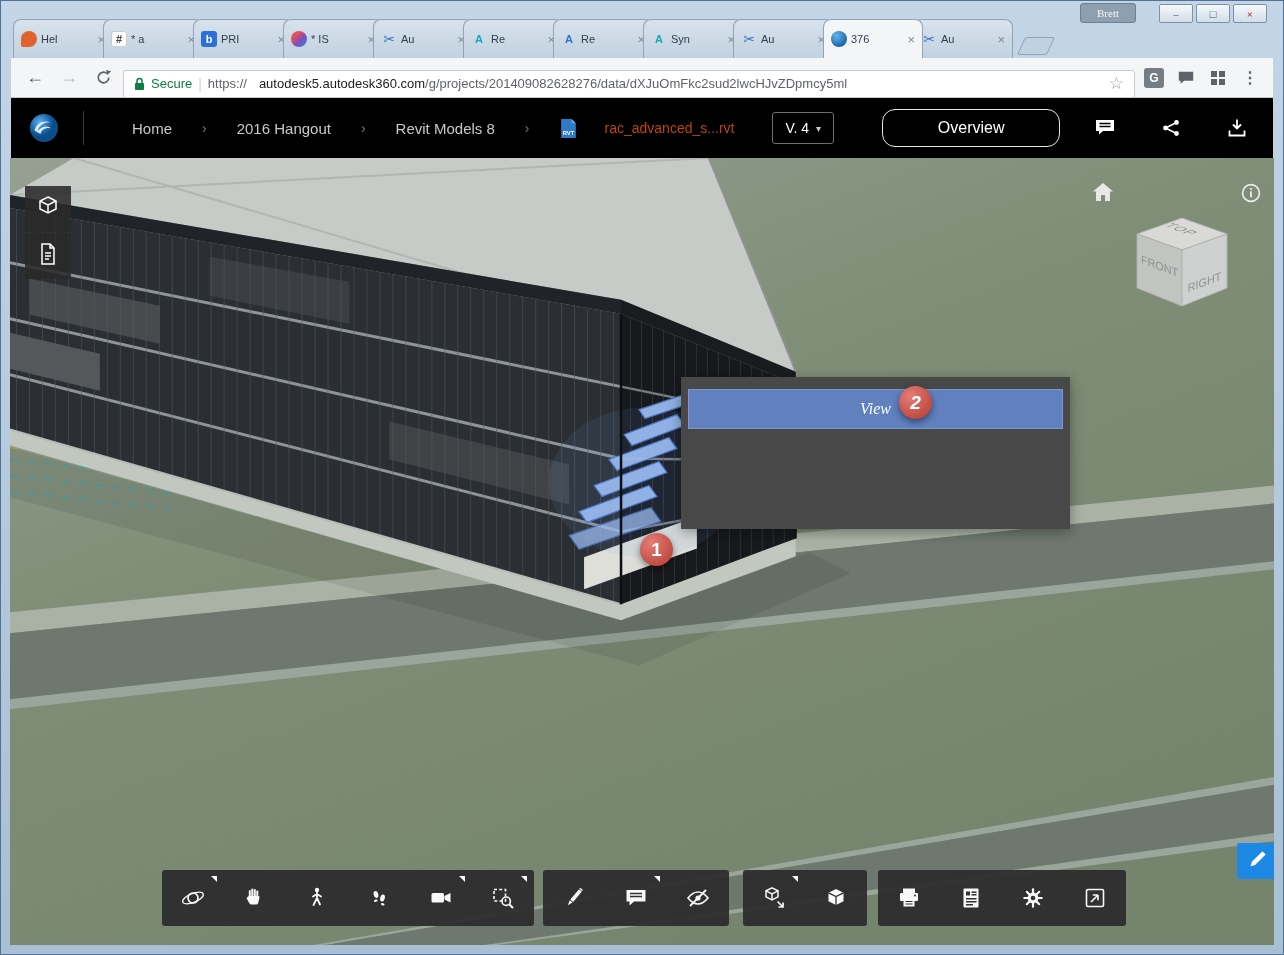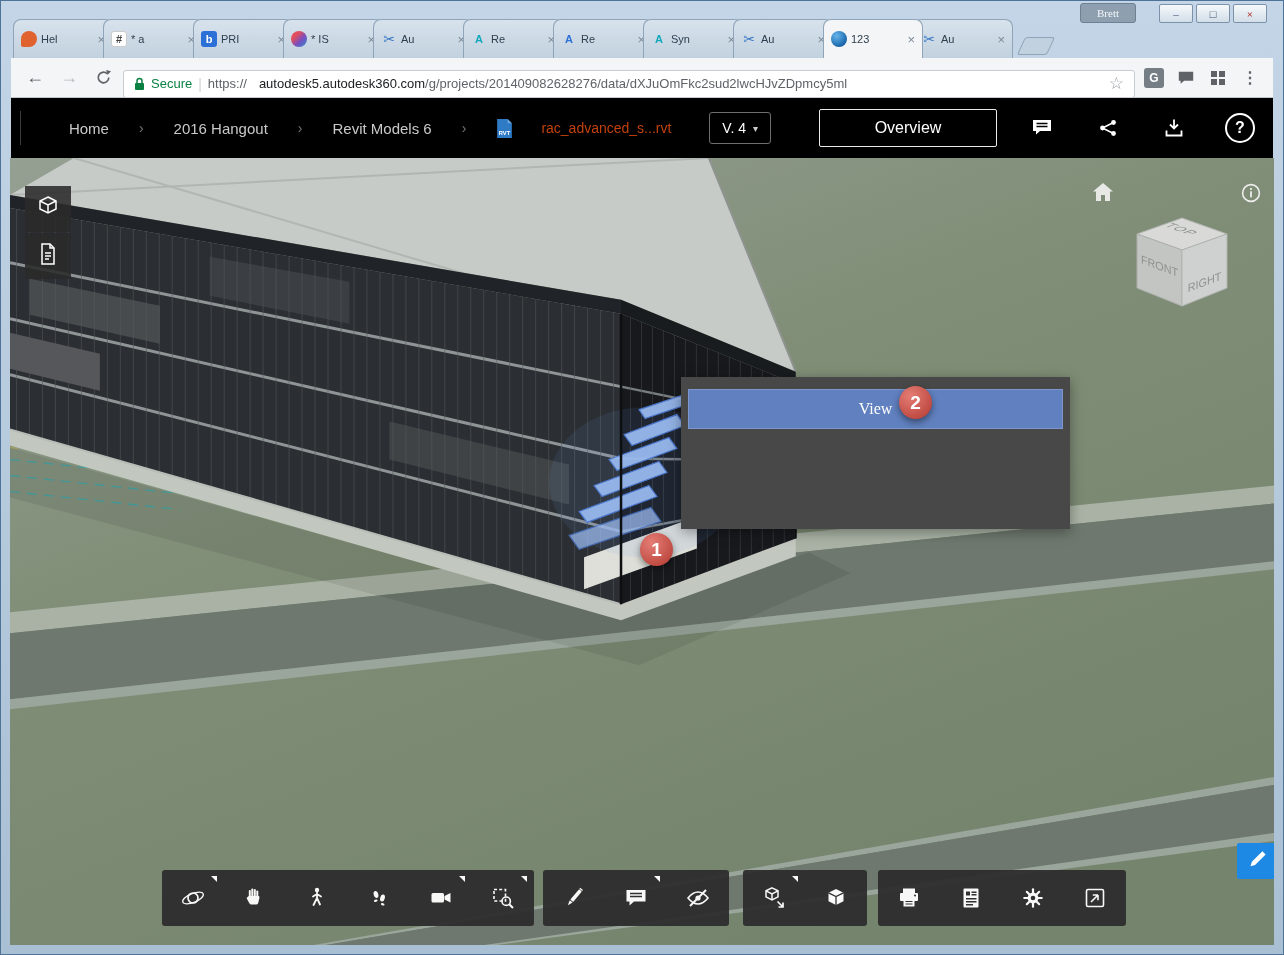--- a/index.html
+++ b/index.html
@@ -46,31 +46,31 @@
   .url { font-size:13px; white-space:nowrap; overflow:hidden; flex:1; }
   .url .dim { color:#5f6368; } .url .strong { color:#202124;padding-left:12px; }
   .star { color:#9aa0a6; font-size:17px; flex:none; padding-left:6px; }
   .ext { width:26px; height:26px; display:flex; align-items:center; justify-content:center; flex:none; }
   .gbox { width:20px; height:20px; background:#757d85; color:#fff; border-radius:3px;
     font-size:12px; font-weight:bold; display:flex; align-items:center; justify-content:center; }
   .menu3 { color:#5f6368; font-size:16px; font-weight:bold; letter-spacing:0; }
 
   
   .a360 { position:absolute; top:97px; left:10px; right:10px; height:60px; background:#000;
-    display:flex; align-items:center; padding:8px 18px; gap:24px;justify-content:flex-end; }
+    display:flex; align-items:center; padding:8px 18px; gap:24px; }
   .hdr-div { width:1px; height:34px; background:#3a3a3a; flex:none; }
   .crumb { color:#c9c9c9; font-size:15px; flex:none; }
   .csep { color:#777; font-size:14px; padding:0 6px; flex:none; }
   .fname { color:#c2410c; font-size:14px; flex:none; padding-left:4px; }
   .verbtn { margin-left:14px; border:1px solid #6e6e6e; border-radius:3px; color:#fff; font-size:14px;
     padding:7px 12px; display:flex; align-items:center; gap:7px; flex:none; }
   .verbtn .caret { font-size:10px; color:#ccc; }
   .hspacer { flex:1; }
   .overview { border:1px solid #e8e8e8; color:#fff; font-size:16px; width:178px; height:38px;
-    display:flex; align-items:center; justify-content:center; border-radius:2px; flex:none; }
+    display:flex; align-items:center; justify-content:center; border-radius:13px; flex:none; }
   .hicon { width:42px; height:40px; display:flex; align-items:center; justify-content:center; flex:none; }
   .helpbtn { width:30px; height:30px; border:2px solid #fff; border-radius:50%; color:#fff;
     font-size:16px; font-weight:bold; display:flex; align-items:center; justify-content:center; flex:none; margin-left:6px; }
 
   
   .viewer { position:absolute; top:157px; left:9px; right:9px; bottom:9px; background:#7e8d78; overflow:hidden; }
   .scene { position:absolute; inset:0; }
 
   .side-tools { position:absolute; left:15px; top:28px; z-index:15; }
   .stool { width:46px; height:46px; margin-bottom:1px; background:rgba(42,42,42,.88);
@@ -82,21 +82,21 @@
 
   
   .popup { position:absolute; left:671px; top:219px; width:389px; height:152px;
     background:var(--popup-gray); z-index:30; padding:0 7px;
     box-shadow:0 3px 12px rgba(0,0,0,.35); font-family:"Liberation Serif", serif; }
   .popup-title { color:#fff; font-size:16px; margin-top:14px; }
   .popup-input { width:100%; height:36px; margin-top:11px; border:1px solid #b5b5b5; background:#fff;
     color:#3c3c3c; font-size:15px; padding:0 9px; font-family:"Liberation Serif", serif; display:block; }
   .viewbtn { position:relative; width:100%; height:40px; margin-top:12px; background:var(--view-blue);
     border:1px solid #7d97cc; color:#fff; font-size:16px; display:flex; align-items:center;
-    justify-content:center; font-family:"Liberation Serif", serif; }
+    justify-content:center; font-family:"Liberation Serif", serif;font-style:italic; }
 
   .badge { position:absolute; width:33px; height:33px; border-radius:50%;
     background:radial-gradient(circle at 35% 30%, rgba(255,255,255,.30), rgba(0,0,0,.18)), var(--badge-red);
     box-shadow:0 3px 7px rgba(0,0,0,.45); color:#fff; font-weight:bold; font-size:19px;
     display:flex; align-items:center; justify-content:center; z-index:31;
     font-family:"Liberation Sans", sans-serif; }
   .badge1 { left:630px; top:375px; }
   .badge2 { left:210px; top:-4px; } 
 
   
@@ -171,21 +171,21 @@
       <span class="tlabel">Syn</span>
       <span class="tclose">×</span>
     </div>
     <div class="tab">
       <span class="fav" style="color:#3a79c4;font-size:14px;font-weight:normal">✂</span>
       <span class="tlabel">Au</span>
       <span class="tclose">×</span>
     </div>
     <div class="tab active">
       <span class="fav" style="background:radial-gradient(circle at 35% 30%,#66b6ec,#1a67ab 70%,#0d4c86);border-radius:50%"></span>
-      <span class="tlabel">123</span>
+      <span class="tlabel">376</span>
       <span class="tclose">×</span>
     </div>
     <div class="tab">
       <span class="fav" style="color:#3a79c4;font-size:14px;font-weight:normal">✂</span>
       <span class="tlabel">Au</span>
       <span class="tclose">×</span>
     </div>
     <div class="newtab"></div>
   </div>
 
@@ -243,21 +243,21 @@
           </defs>
         <circle cx="15" cy="15" r="14" fill="url(#lg)"></circle>
         <path d="M5.5 17.5C7 10 15 6.5 22.5 9.5 16 8.5 10 12 9 18c3.5-5 9.5-6 13.5-2.5C18 14 12.5 16 11.5 21z" fill="#e8f3fb" opacity=".92"></path>
       </svg>
     </span>
     <div class="hdr-div"></div>
     <span class="crumb" style="margin-left:24px">Home</span>
     <span class="csep">›</span>
     <span class="crumb">2016 Hangout</span>
     <span class="csep">›</span>
-    <span class="crumb">Revit Models 6</span>
+    <span class="crumb">Revit Models 8</span>
     <span class="csep">›</span>
     <span style="flex:none;display:flex;">
       <svg width="17" height="21" viewBox="0 0 16 20">
           <path d="M1 1h10l4 4v14H1z" fill="#2f7ac4"></path>
           <path d="M11 1l4 4h-4z" fill="#6aa6dc"></path>
           <text x="8" y="16" font-size="5.5" fill="#ffffff" text-anchor="middle" font-weight="bold">RVT</text>
         </svg>
     </span>
     <span class="fname">rac_advanced_s...rvt</span>
     <div class="verbtn">

